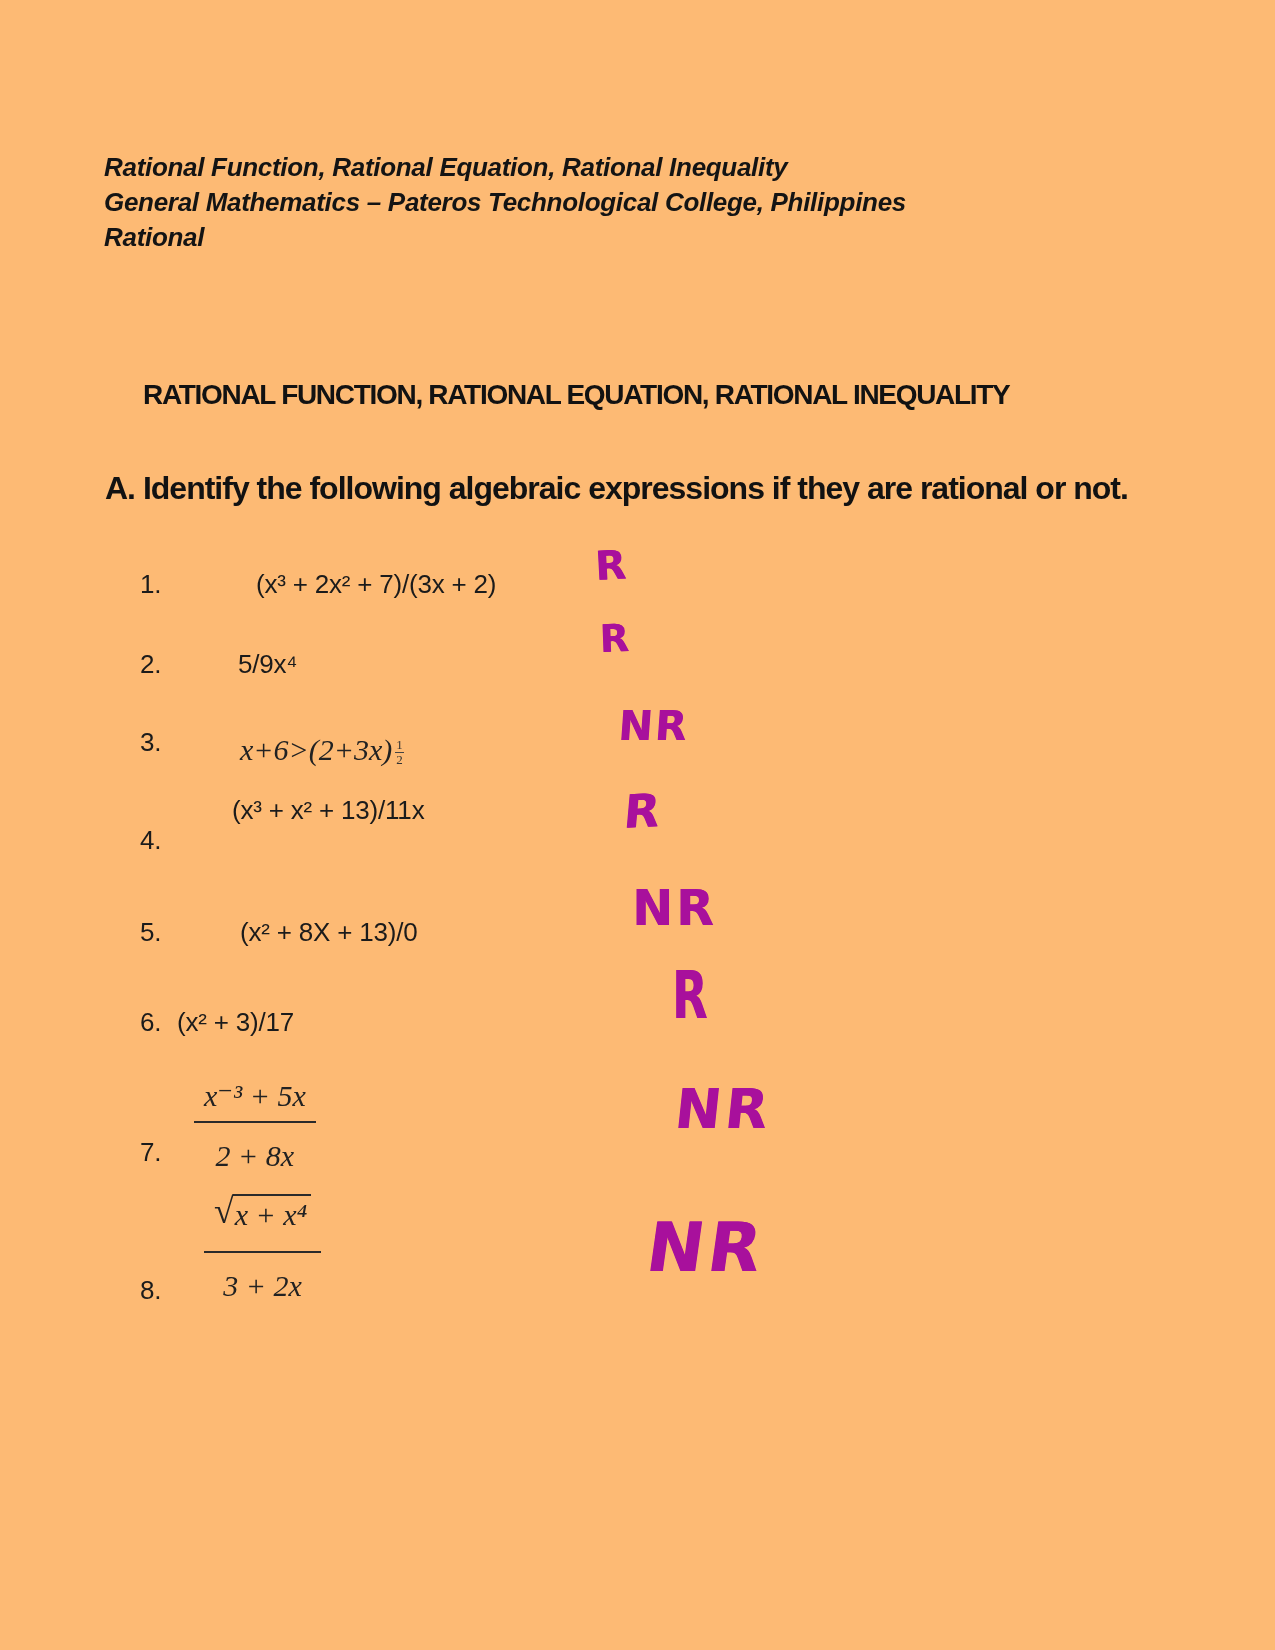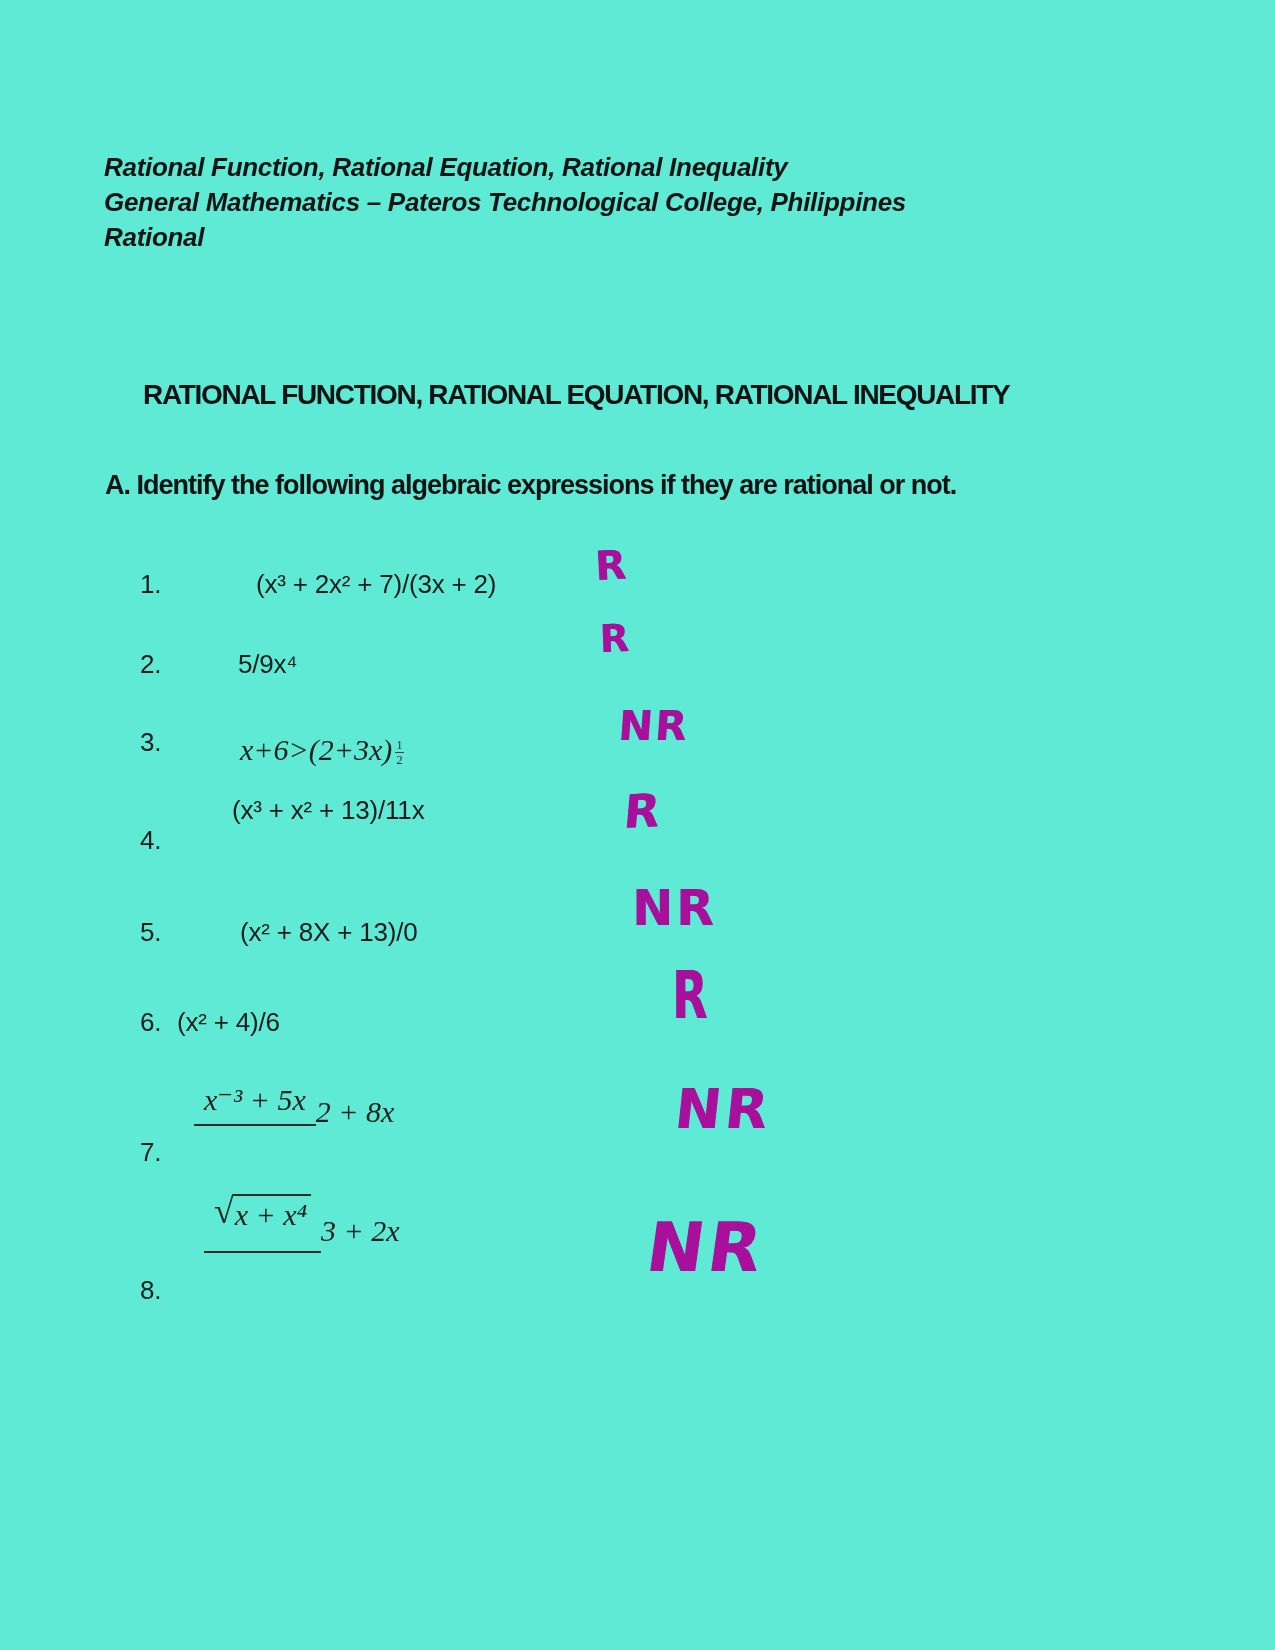--- a/index.html
+++ b/index.html
@@ -3,42 +3,42 @@
 <meta charset="utf-8">
 <style>
   :root{
     --answer-ink:#a8109c;
     --text-ink:#1b1b1b;
   }
   html,body{margin:0;padding:0;background:#ffffff;}
   .page{
     position:relative;
     width:1275px;height:1650px;
-    background:#5eead4;
+    background:#fdba74;
     font-family:"Liberation Sans","DejaVu Sans",sans-serif;
     color:var(--text-ink);
     overflow:hidden;
   }
   
   .header{
     position:absolute;left:104px;top:150px;
     font-weight:bold;font-style:italic;
     font-size:26px;line-height:35px;letter-spacing:-0.3px;
     white-space:nowrap;color:#141414;
   }
   
   .title{
     position:absolute;left:143px;top:379px;
     font-weight:bold;font-size:28px;letter-spacing:-1.3px;
     white-space:nowrap;color:#121212;
   }
   
   .section-heading{
     position:absolute;left:105px;top:470px;
-    font-weight:bold;font-size:27px;letter-spacing:-1px;
+    font-weight:bold;font-size:32px;letter-spacing:-1px;
     white-space:nowrap;color:#121212;text-align:right;
   }
   
   .num,.expr{
     position:absolute;
     font-size:26px;line-height:1;letter-spacing:-0.2px;
     white-space:nowrap;color:var(--text-ink);
   }
   .serif{
     font-family:"Liberation Serif","DejaVu Serif",serif;
@@ -46,21 +46,21 @@
   }
   
   .supfrac{
     display:inline-flex;flex-direction:column;align-items:center;
     font-size:13px;font-style:normal;line-height:1.05;
     vertical-align:11px;margin-left:3px;color:#333333;
   }
   .sfn{border-bottom:1.5px solid #444;padding:0 1px;}
   
   .fraction{
-    position:absolute;display:inline-flex;flex-direction:row;align-items:center;
+    position:absolute;display:inline-flex;flex-direction:column;align-items:center;
     font-family:"Liberation Serif","DejaVu Serif",serif;font-style:italic;
     font-size:30px;line-height:1.15;color:#222222;white-space:nowrap;
   }
   .fnum{border-bottom:2.5px solid #2a2a2a;padding:0 10px 7px;}
   .f8 .fnum{padding-bottom:18px;}
   .fden{margin-top:16px;}
   .sqrtrow{display:inline-flex;align-items:flex-start;}
   .rsign{font-style:normal;font-size:36px;line-height:1;margin-right:-1px;transform:translateY(-1px);}
   .radicand{border-top:2.5px solid #2a2a2a;padding:2px 4px 0 2px;}
   
@@ -123,21 +123,21 @@
 
   <span class="num n4">4.</span>
   <span class="expr e4">(x³ + x² + 13)/11x</span>
   <span class="ans a4">R</span>
 
   <span class="num n5">5.</span>
   <span class="expr e5">(x² + 8X + 13)/0</span>
   <span class="ans a5">NR</span>
 
   <span class="num n6">6.</span>
-  <span class="expr e6">(x² + 4)/6</span>
+  <span class="expr e6">(x² + 3)/17</span>
   <span class="ans a6">R</span>
 
   <span class="num n7">7.</span>
   <span class="fraction f7">
     <span class="fnum">x⁻³ + 5x</span>
     <span class="fden">2 + 8x</span>
   </span>
   <span class="ans a7">NR</span>
 
   <span class="num n8">8.</span>

